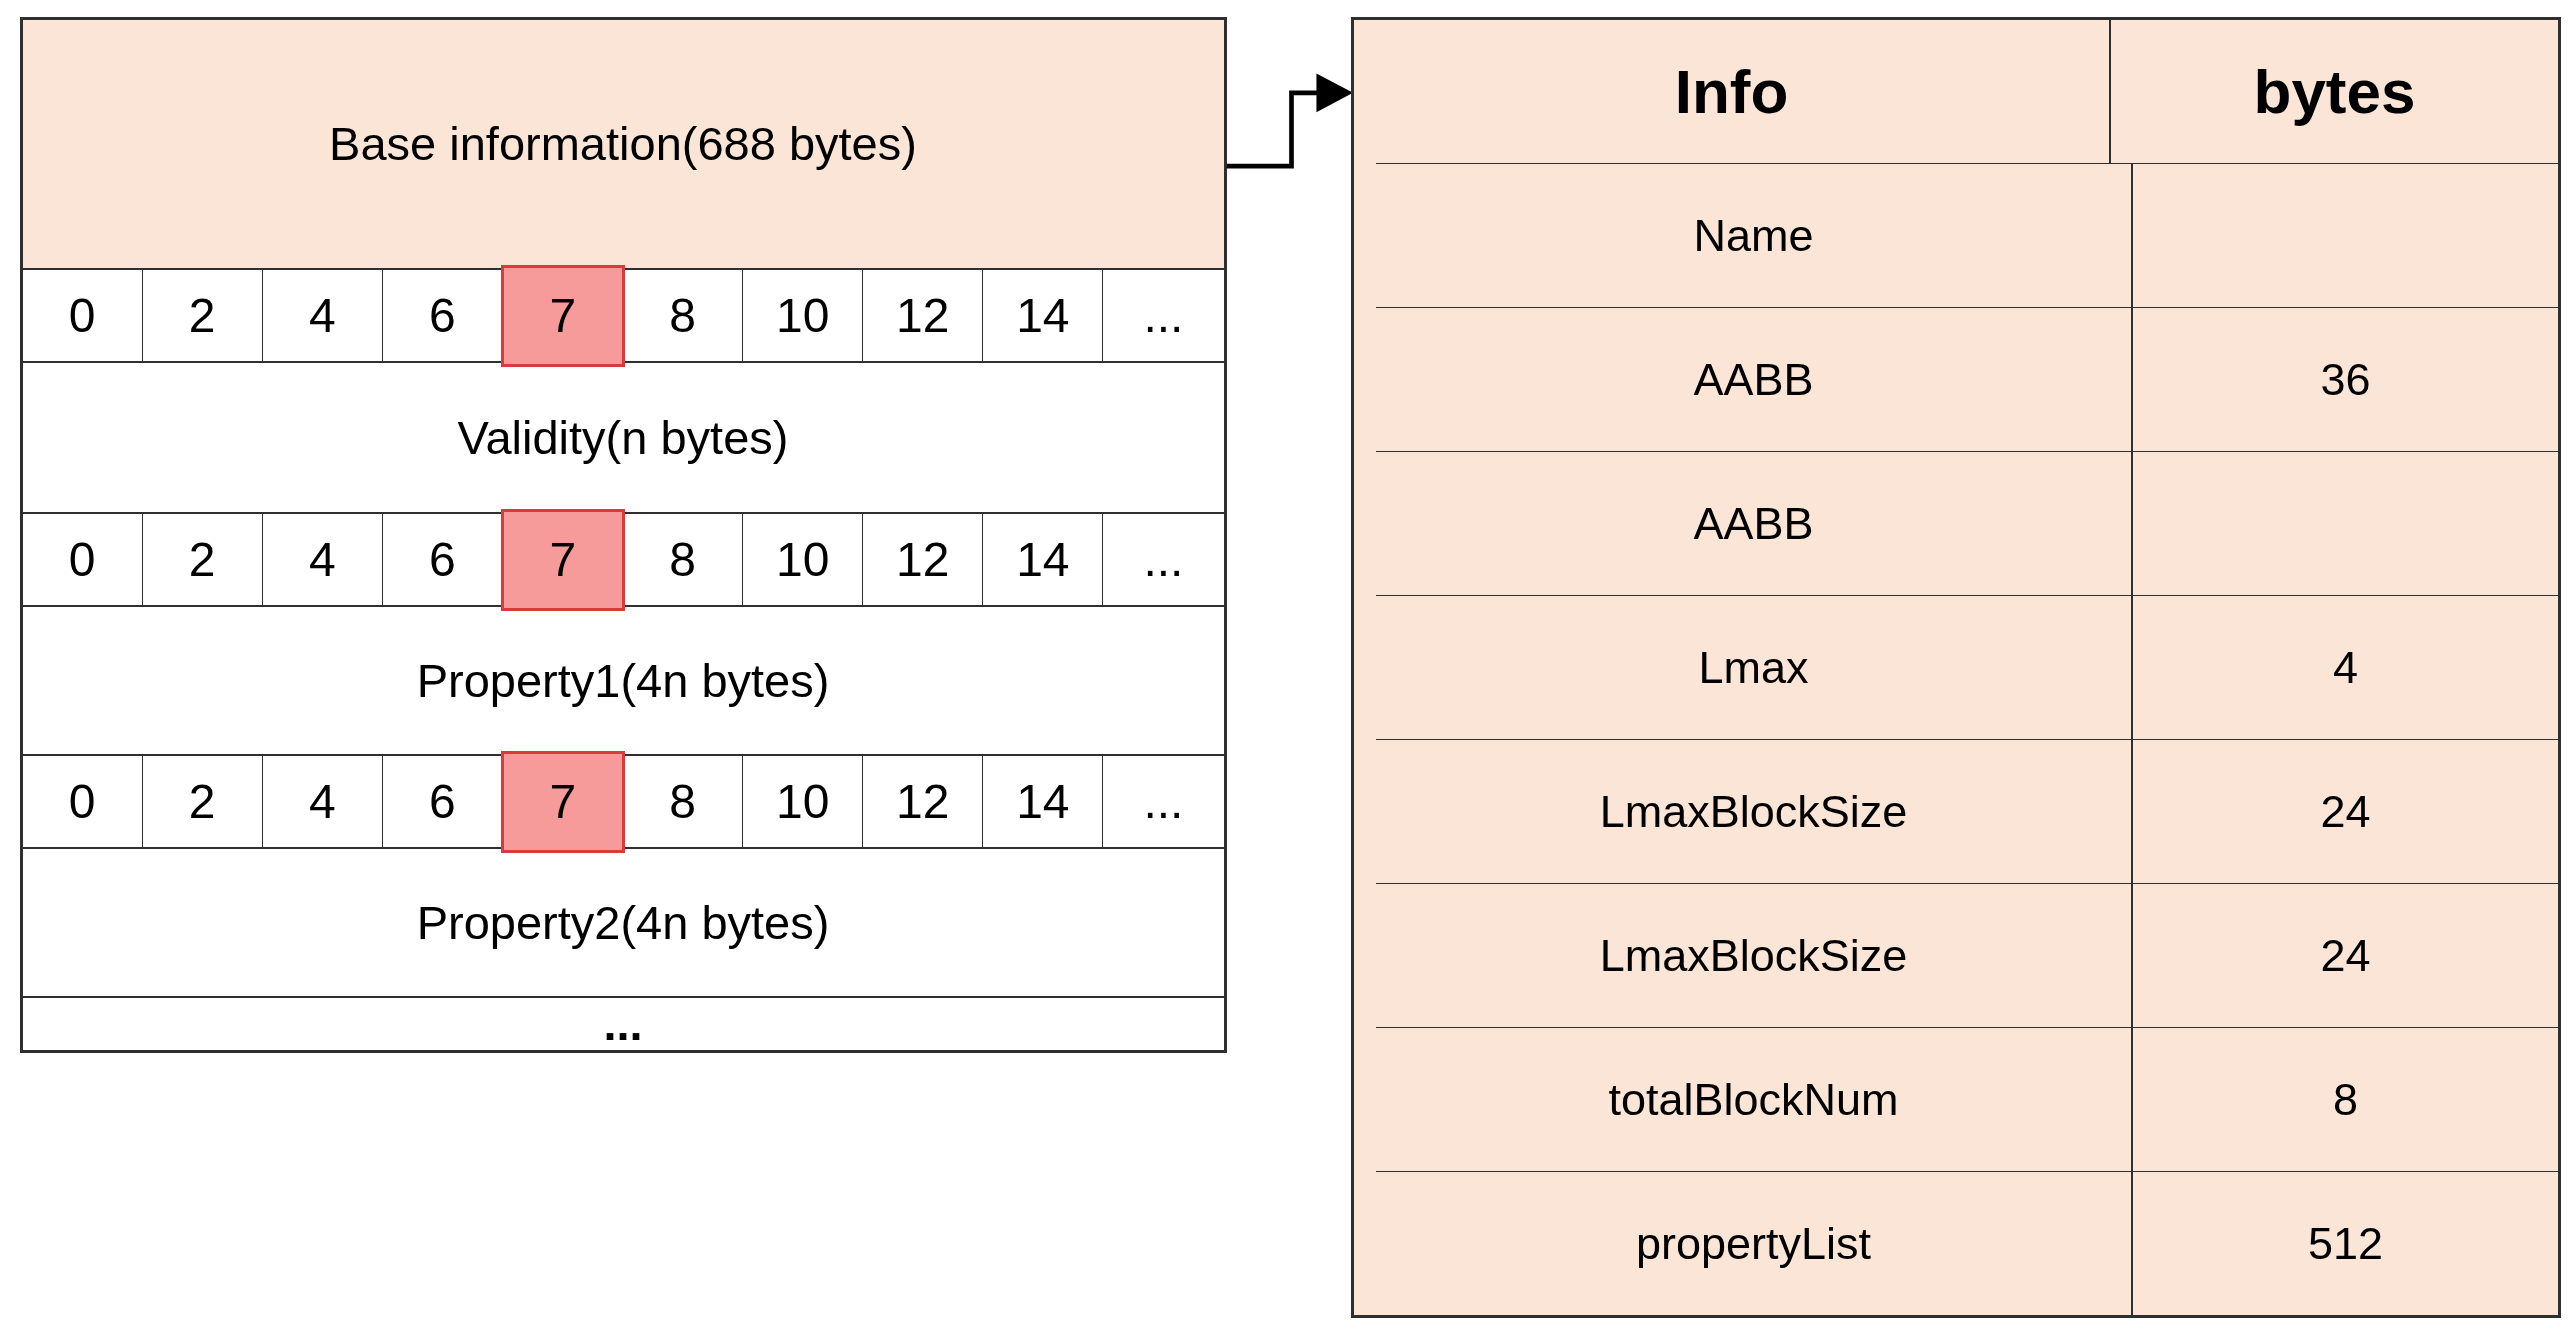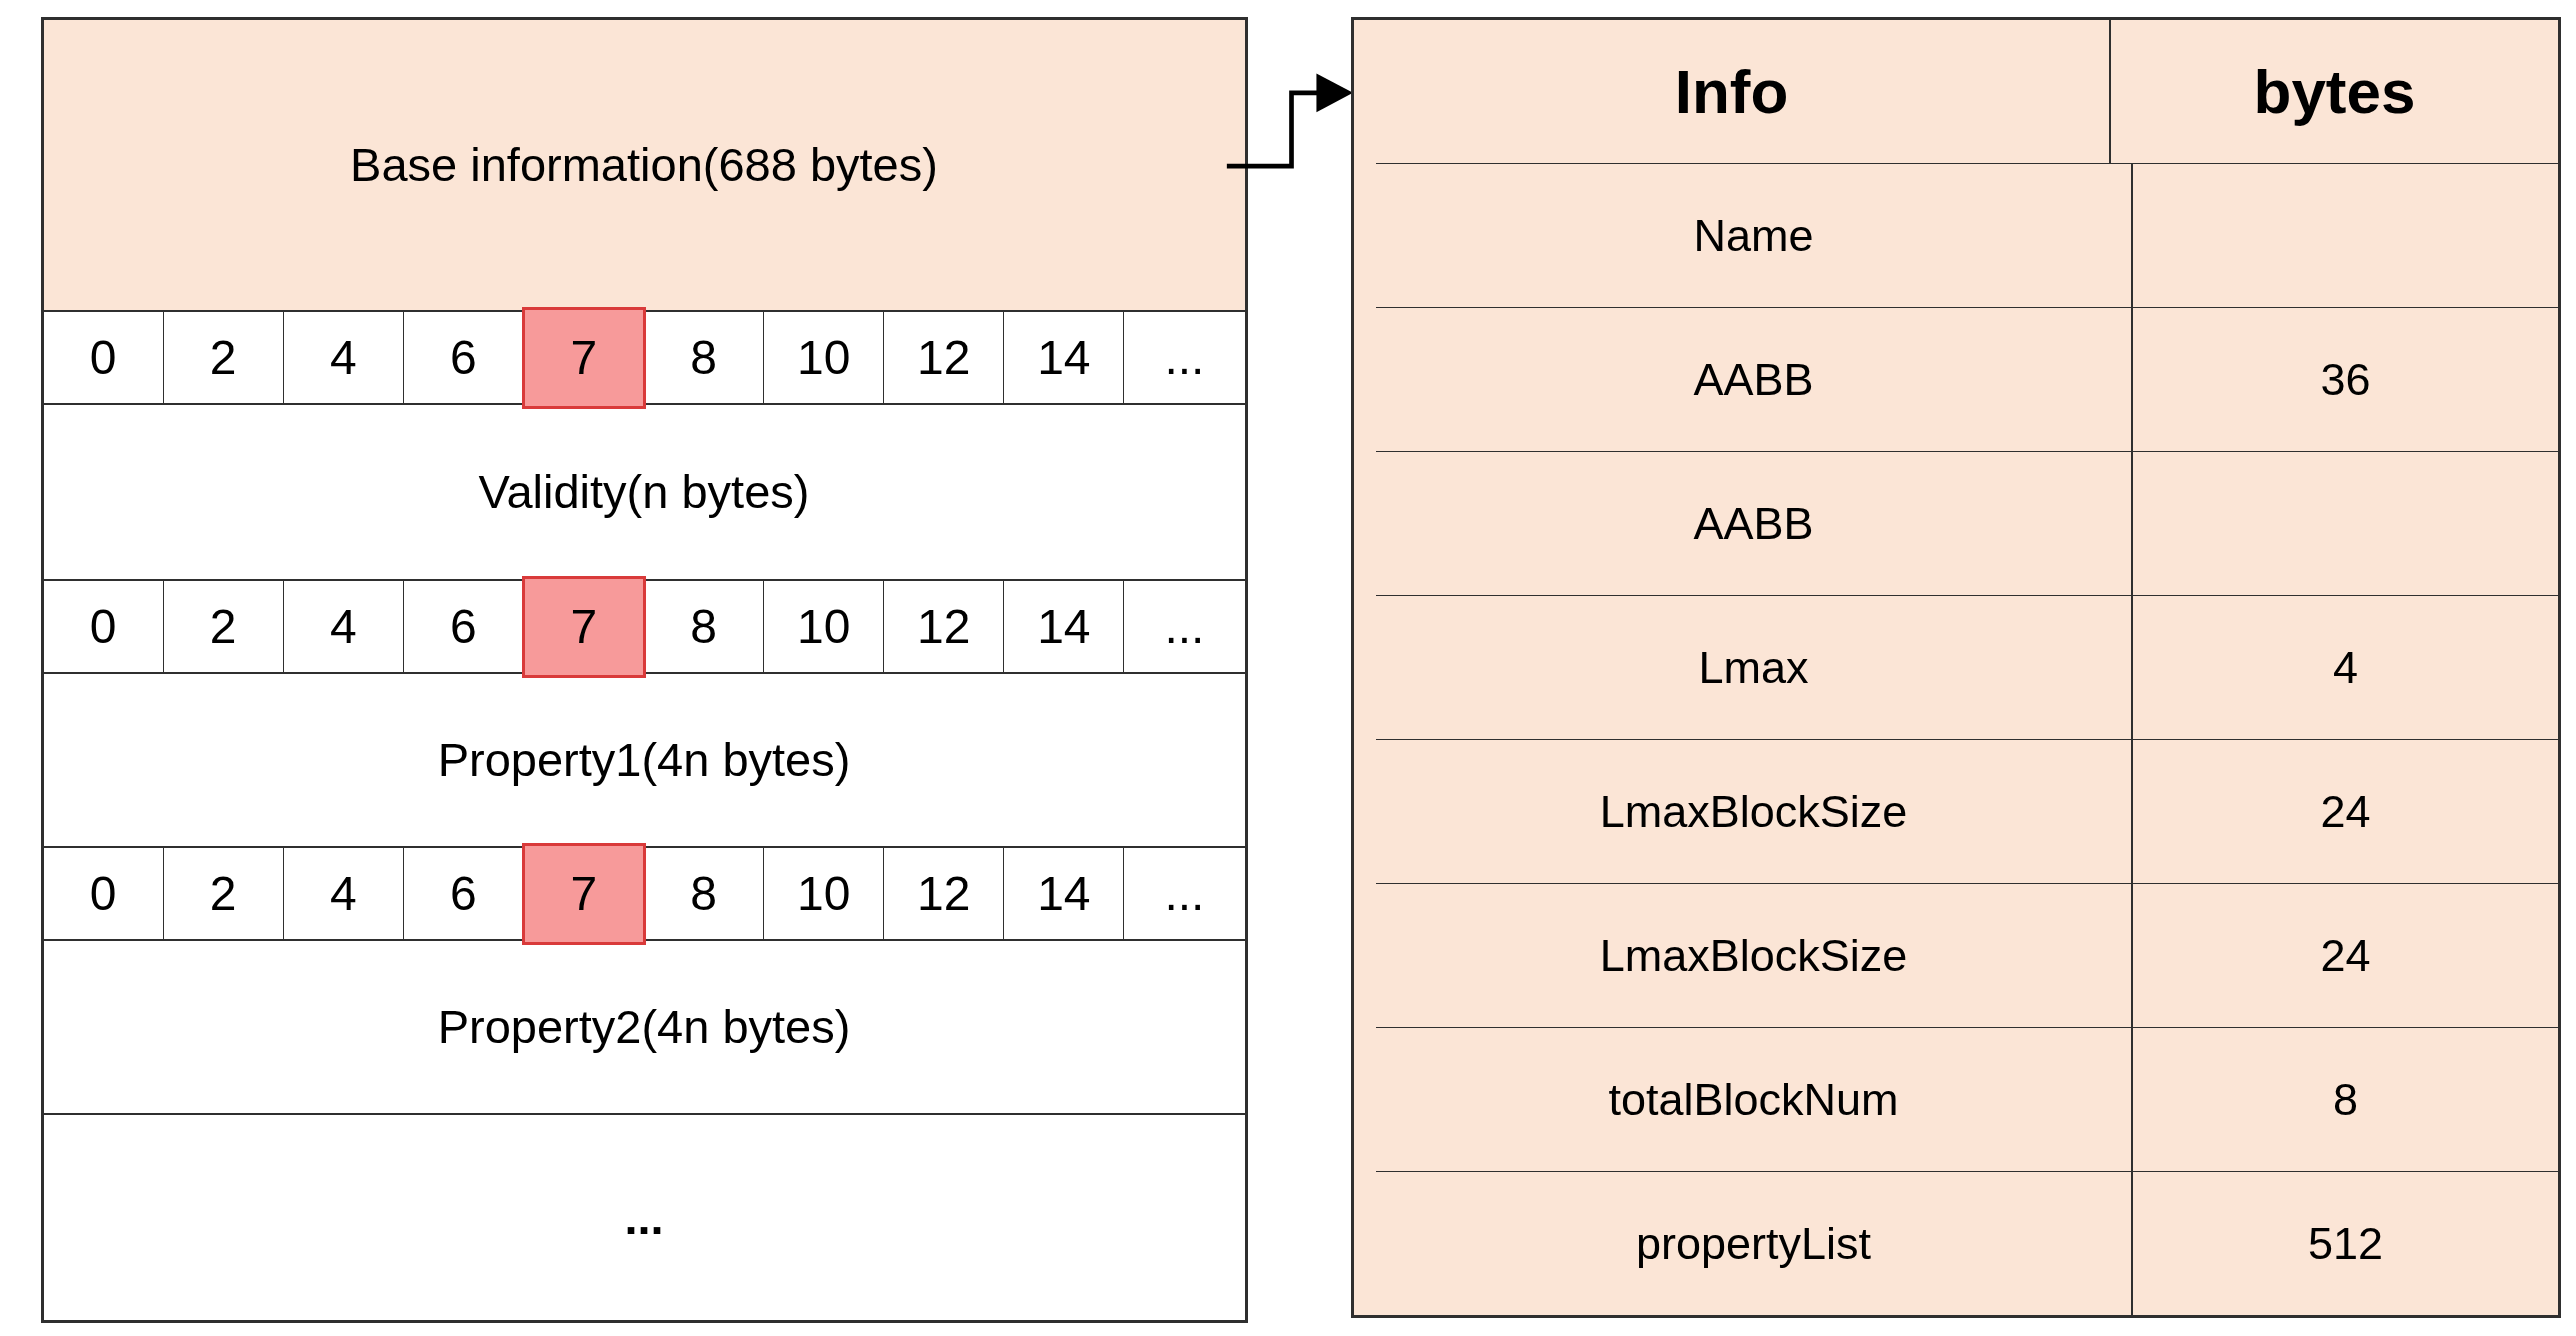--- a/index.html
+++ b/index.html
@@ -7,23 +7,23 @@
     position:relative;
     width:2576px;height:1337px;
     background:#ffffff;
     font-family:"Liberation Sans", sans-serif;
     color:#000;
     overflow:hidden;
   }
 
   
   .left-block{
-    position:absolute;left:19.5px;top:17px;width:1207px;height:1306px;
+    position:absolute;left:19.5px;top:17px;width:1207px;height:1036px;
     border:3.1px solid #2f2f2f;box-sizing:border-box;
-    display:flex;flex-direction:column;background:#fff;margin-left:21px;
+    display:flex;flex-direction:column;background:#fff;
   }
   .section{
     display:flex;align-items:center;justify-content:center;
     font-size:47px;line-height:1.1;box-sizing:border-box;
     border-top:2.3px solid #2f2f2f;
   }
   .section.first{border-top:none;}
   .peach{background:var(--peach,#FBE5D6);}
   .h-base{height:290px;}
   .h-validity{height:176px;}

